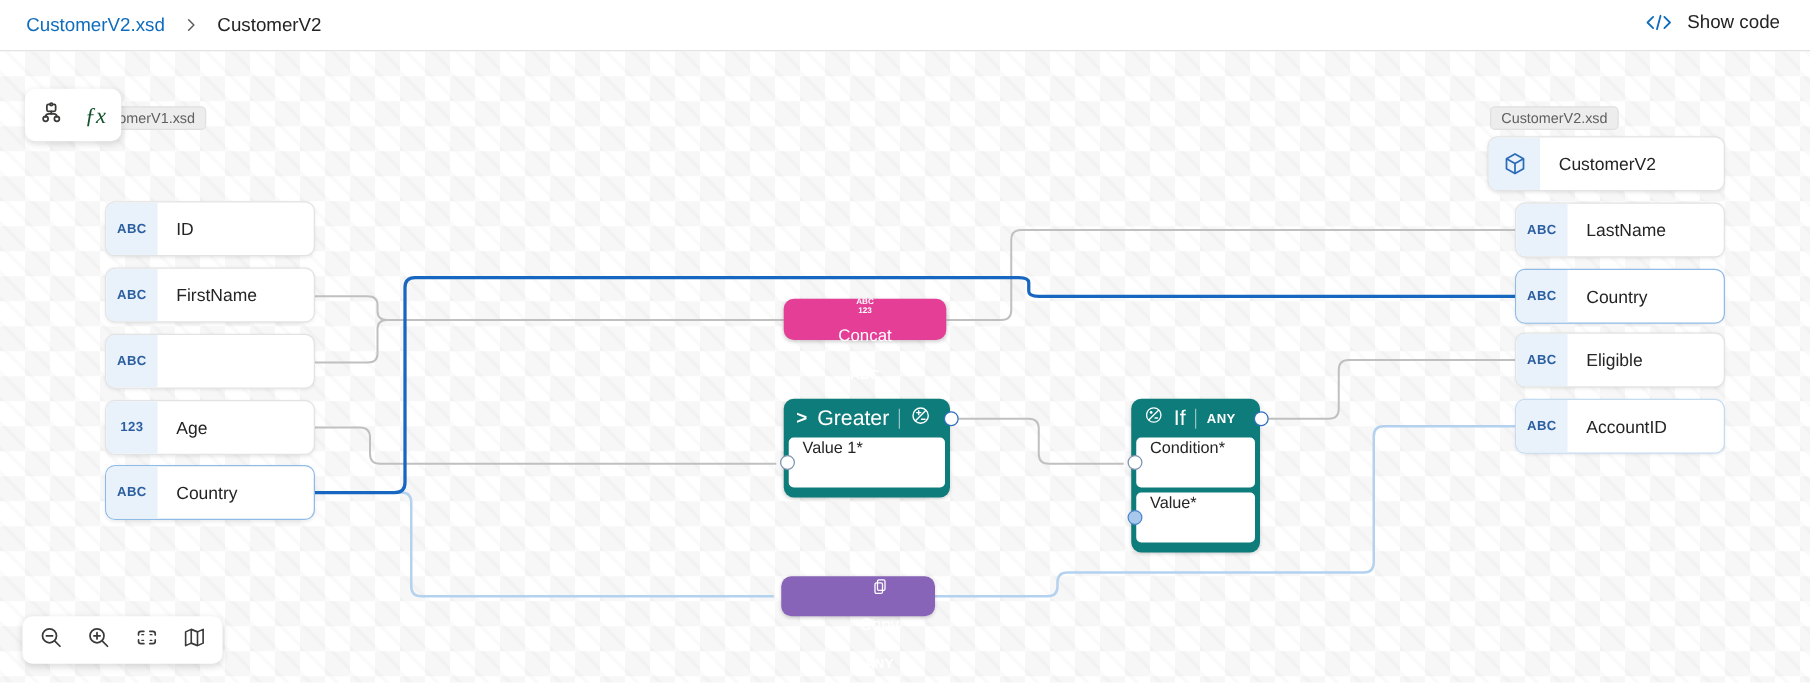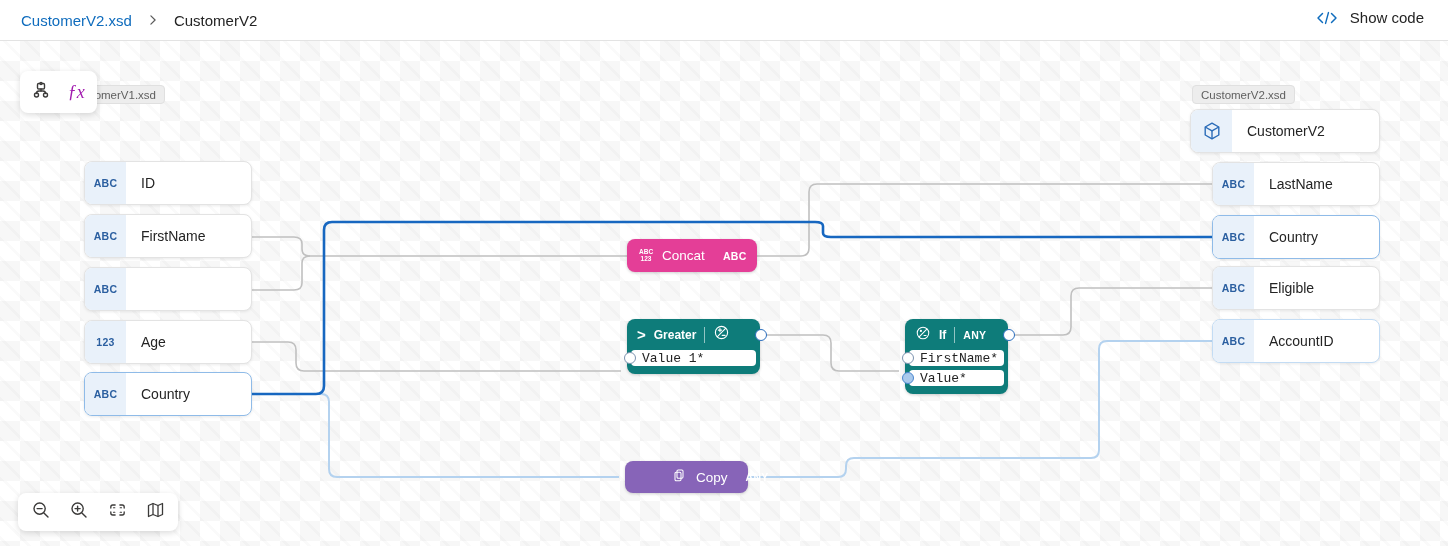--- a/index.html
+++ b/index.html
@@ -37,51 +37,51 @@
   .schema-row.sel-light { border:1.5px solid #c3dcf4; }
   .icon-cell { width:41px; background:#e9f1fa; display:flex; align-items:center; justify-content:center; flex:none; }
   .type-text { color:#2b5fa0; font-weight:700; font-size:10.5px; letter-spacing:.3px; }
   .row-label { display:flex; align-items:center; padding-left:15px; font-size:14px; color:#242424; }
 
   .file-pill { position:absolute; height:19px; background:#ededed; border:1px solid #e0e0e0; border-radius:4px;
     color:#5f5f5f; font-size:11.5px; display:flex; align-items:center; padding:0 8px; }
 
   
   .fn-pill { position:absolute; height:33px; border-radius:8px; display:flex; align-items:center;
-    padding:0 12px; gap:9px; color:#fff; box-shadow:0 1px 3px rgba(0,0,0,.18); cursor:pointer; }
+    padding:0 12px; gap:9px; color:#fff; box-shadow:0 1px 3px rgba(0,0,0,.18); cursor:pointer;flex-direction:column; }
   .fn-pill .fn-label { font-size:13.5px; }
   .fn-divider { width:1px; height:16px; background:rgba(255,255,255,.55); }
   .fn-badge { font-size:10.5px; font-weight:700; letter-spacing:.3px; }
   .concat { background:#e43e97; }
   .copy { background:#8764b8;padding-left:46px; }
 
   .fn-node { position:absolute; background:#0e7c7a; border-radius:8px; box-shadow:0 1px 3px rgba(0,0,0,.18);
     padding-bottom:4px; cursor:pointer; }
   .fn-header { height:31px; display:flex; align-items:center; gap:8px; padding:0 10px; color:#fff; position:relative; }
-  .fn-header .fn-label { font-size:12px;font-weight:bold; }
-  .fn-input { position:relative; background:#fff; border-radius:4px; margin:0 4px 4px 4px; height:16px;
-    display:flex; align-items:flex-end; padding-left:11px; font-size:13px; color:#242424;font-family:Liberation Mono, monospace; }
+  .fn-header .fn-label { font-size:17px; }
+  .fn-input { position:relative; background:#fff; border-radius:4px; margin:0 4px 4px 4px; height:40px;
+    display:flex; align-items:flex-start; padding-left:11px; font-size:13px; color:#242424; }
   .gt-glyph { font-size:15px; font-weight:600; }
 
   .handle { position:absolute; width:12px; height:12px; border-radius:50%; background:#fff;
     border:1.5px solid #7d93af; top:50%; transform:translateY(-50%); cursor:pointer; }
   .handle.in { left:-7px; }
   .handle.out { right:-7px; border-color:#2c6fbe; }
   .handle.filled { background:#a9c9ec; border-color:#4a86cf; }
 
   
   .tl-toolbar { position:absolute; left:20px; top:30px; width:77px; height:42px; background:#fff;
     border-radius:8px; box-shadow:0 2px 6px rgba(0,0,0,.14); display:flex; align-items:center;
     justify-content:space-evenly; z-index:10; }
   .bl-toolbar { position:absolute; left:18px; top:452px; width:160px; height:38px; background:#fff;
     border-radius:8px; box-shadow:0 2px 6px rgba(0,0,0,.14); display:flex; align-items:center;
     justify-content:space-evenly; z-index:10; }
   .tool-btn { width:30px; height:30px; display:flex; align-items:center; justify-content:center;
     border-radius:4px; cursor:pointer; }
-  .fx-glyph { font-family:"Liberation Serif", serif; font-style:italic; font-size:18px; color:#a21caf; }
+  .fx-glyph { font-family:"Liberation Serif", serif; font-style:italic; font-size:18px; color:#14532d; }
 </style>
 </head>
 <body>
 
 <div class="topbar">
   <span class="crumb-file">CustomerV2.xsd</span>
   <span class="crumb-chevron">
     <svg width="14" height="14" viewBox="0 0 20 20">
         <polyline points="7,4 13,10 7,16" fill="none" stroke="#5a5a5a" stroke-width="1.7" stroke-linecap="round" stroke-linejoin="round"></polyline>
       </svg>
@@ -257,21 +257,21 @@
             </g>
           </svg>
       </span>
       <span class="fn-label">If</span>
       <span class="fn-divider"></span>
       <span class="fn-badge">ANY</span>
       <span class="handle out"></span>
     </div>
     <div class="fn-input">
       <span class="handle in"></span>
-      <span>FirstName*</span>
+      <span>Condition*</span>
     </div>
     <div class="fn-input">
       <span class="handle in filled"></span>
       <span>Value*</span>
     </div>
   </div>
 
   <div class="fn-pill copy" style="left:625px; top:420px; width:123px; height:32px;">
     <span>
       <svg width="16" height="17" viewBox="0 0 20 20">

